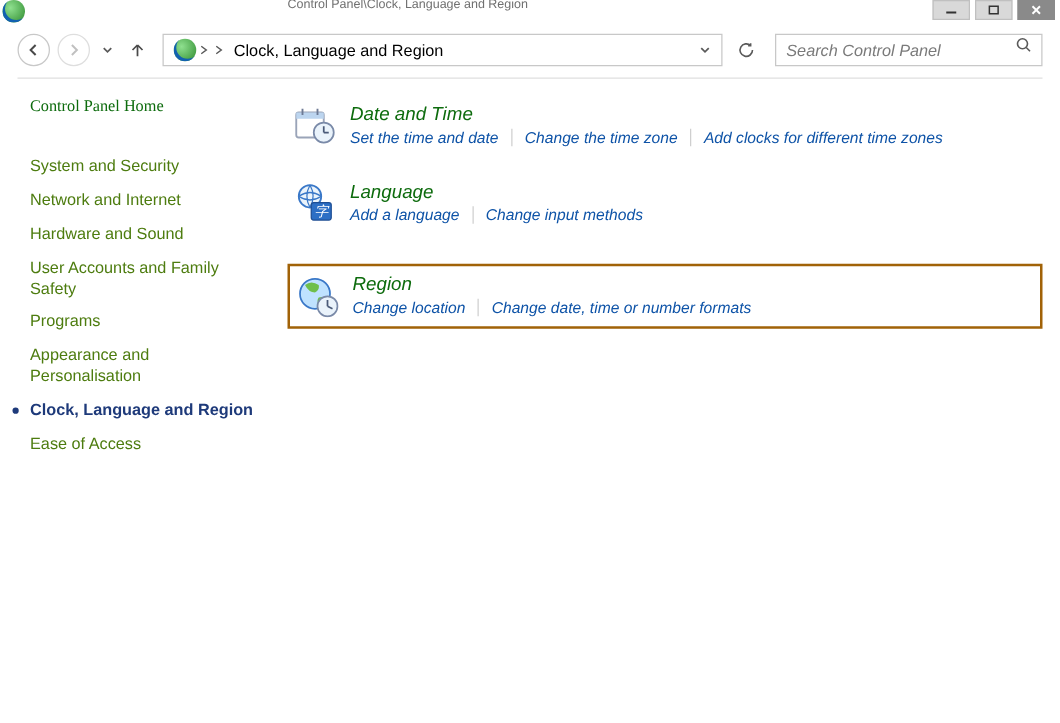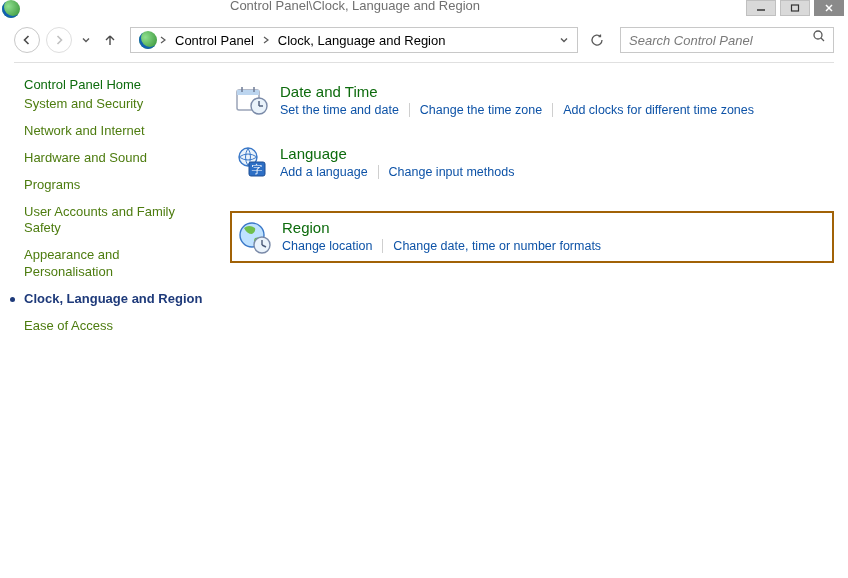--- a/index.html
+++ b/index.html
@@ -13,21 +13,21 @@
     background: #fff;
     overflow: hidden;
   }
   
   .titlebar {
     height: 22px;
     width: 100%;
     display: flex;
     align-items: flex-start;
     color: #5a5a5a;
-    font-size: 13px;
+    font-size: 10px;
   }
   .titlebar .app-icon {
     width: 18px; height: 18px;
     margin-left: 2px;
     border-radius: 50%;
     background: radial-gradient(circle at 35% 35%, #8fe08f, #2e8b2e);
     box-shadow: inset 2px -2px 0 #1261b0;
   }
   .titlebar .title-text {
     flex: 0 0 auto;
@@ -170,22 +170,23 @@
   }
 
   
   .sidebar {
     width: 186px;
     flex: 0 0 186px;
   }
   .side-home {
     color: #0d6b0d;
     font-size: 13px;
-    margin-bottom: 4px;
-    cursor: pointer;
+    margin-bottom: 32px;
+    cursor: pointer;
+    font-family: Liberation Serif, serif;
   }
   .side-item {
     color: #4d7c0f;
     font-size: 13px;
     margin-bottom: 10px;
     line-height: 1.3;
     cursor: pointer;
     padding-left: 0;
   }
   .side-item.current {
@@ -200,20 +201,21 @@
     top: 6px;
     width: 5px; height: 5px;
     border-radius: 50%;
     background: #1e3a7a;
   }
 
   
   .main {
     flex: 1;
     padding-left: 20px;
+    font-style: italic;
   }
   .cat-row {
     display: flex;
     margin-bottom: 14px;
     padding: 6px 4px;
   }
   .cat-row.boxed {
     border: 2px solid #a16207;
     margin-top: 24px;
   }
@@ -297,21 +299,20 @@
       </svg>
   </div>
 
   <div class="address-bar">
     <div class="addr-icon"></div>
     <div class="crumb-chevron">
       <svg width="8" height="8" viewBox="0 0 8 8">
           <path d="M2 1 L6 4 L2 7" fill="none" stroke="#5a5a5a" stroke-width="1.2"></path>
         </svg>
     </div>
-    <div class="crumb">Control Panel</div>
     <div class="sep">
       <svg width="8" height="8" viewBox="0 0 8 8">
           <path d="M2 1 L6 4 L2 7" fill="none" stroke="#5a5a5a" stroke-width="1.2"></path>
         </svg>
     </div>
     <div class="crumb">Clock, Language and Region</div>
     <div class="addr-spacer"></div>
     <div class="addr-dd">
       <svg width="10" height="10" viewBox="0 0 10 10">
           <path d="M2 3.5 L5 6.5 L8 3.5" fill="none" stroke="#5a5a5a" stroke-width="1.4"></path>
@@ -338,22 +339,22 @@
 
 <div class="divider"></div>
 
 <div class="body-area">
 
   <div class="sidebar">
     <div class="side-home">Control Panel Home</div>
     <div class="side-item">System and Security</div>
     <div class="side-item">Network and Internet</div>
     <div class="side-item">Hardware and Sound</div>
+    <div class="side-item">User Accounts and Family Safety</div>
     <div class="side-item">Programs</div>
-    <div class="side-item">User Accounts and Family Safety</div>
     <div class="side-item">Appearance and Personalisation</div>
     <div class="side-item current">Clock, Language and Region</div>
     <div class="side-item">Ease of Access</div>
   </div>
 
   <div class="main">
 
     <div class="cat-row">
       <div class="cat-icon">
         <svg width="34" height="34" viewBox="0 0 34 34">

